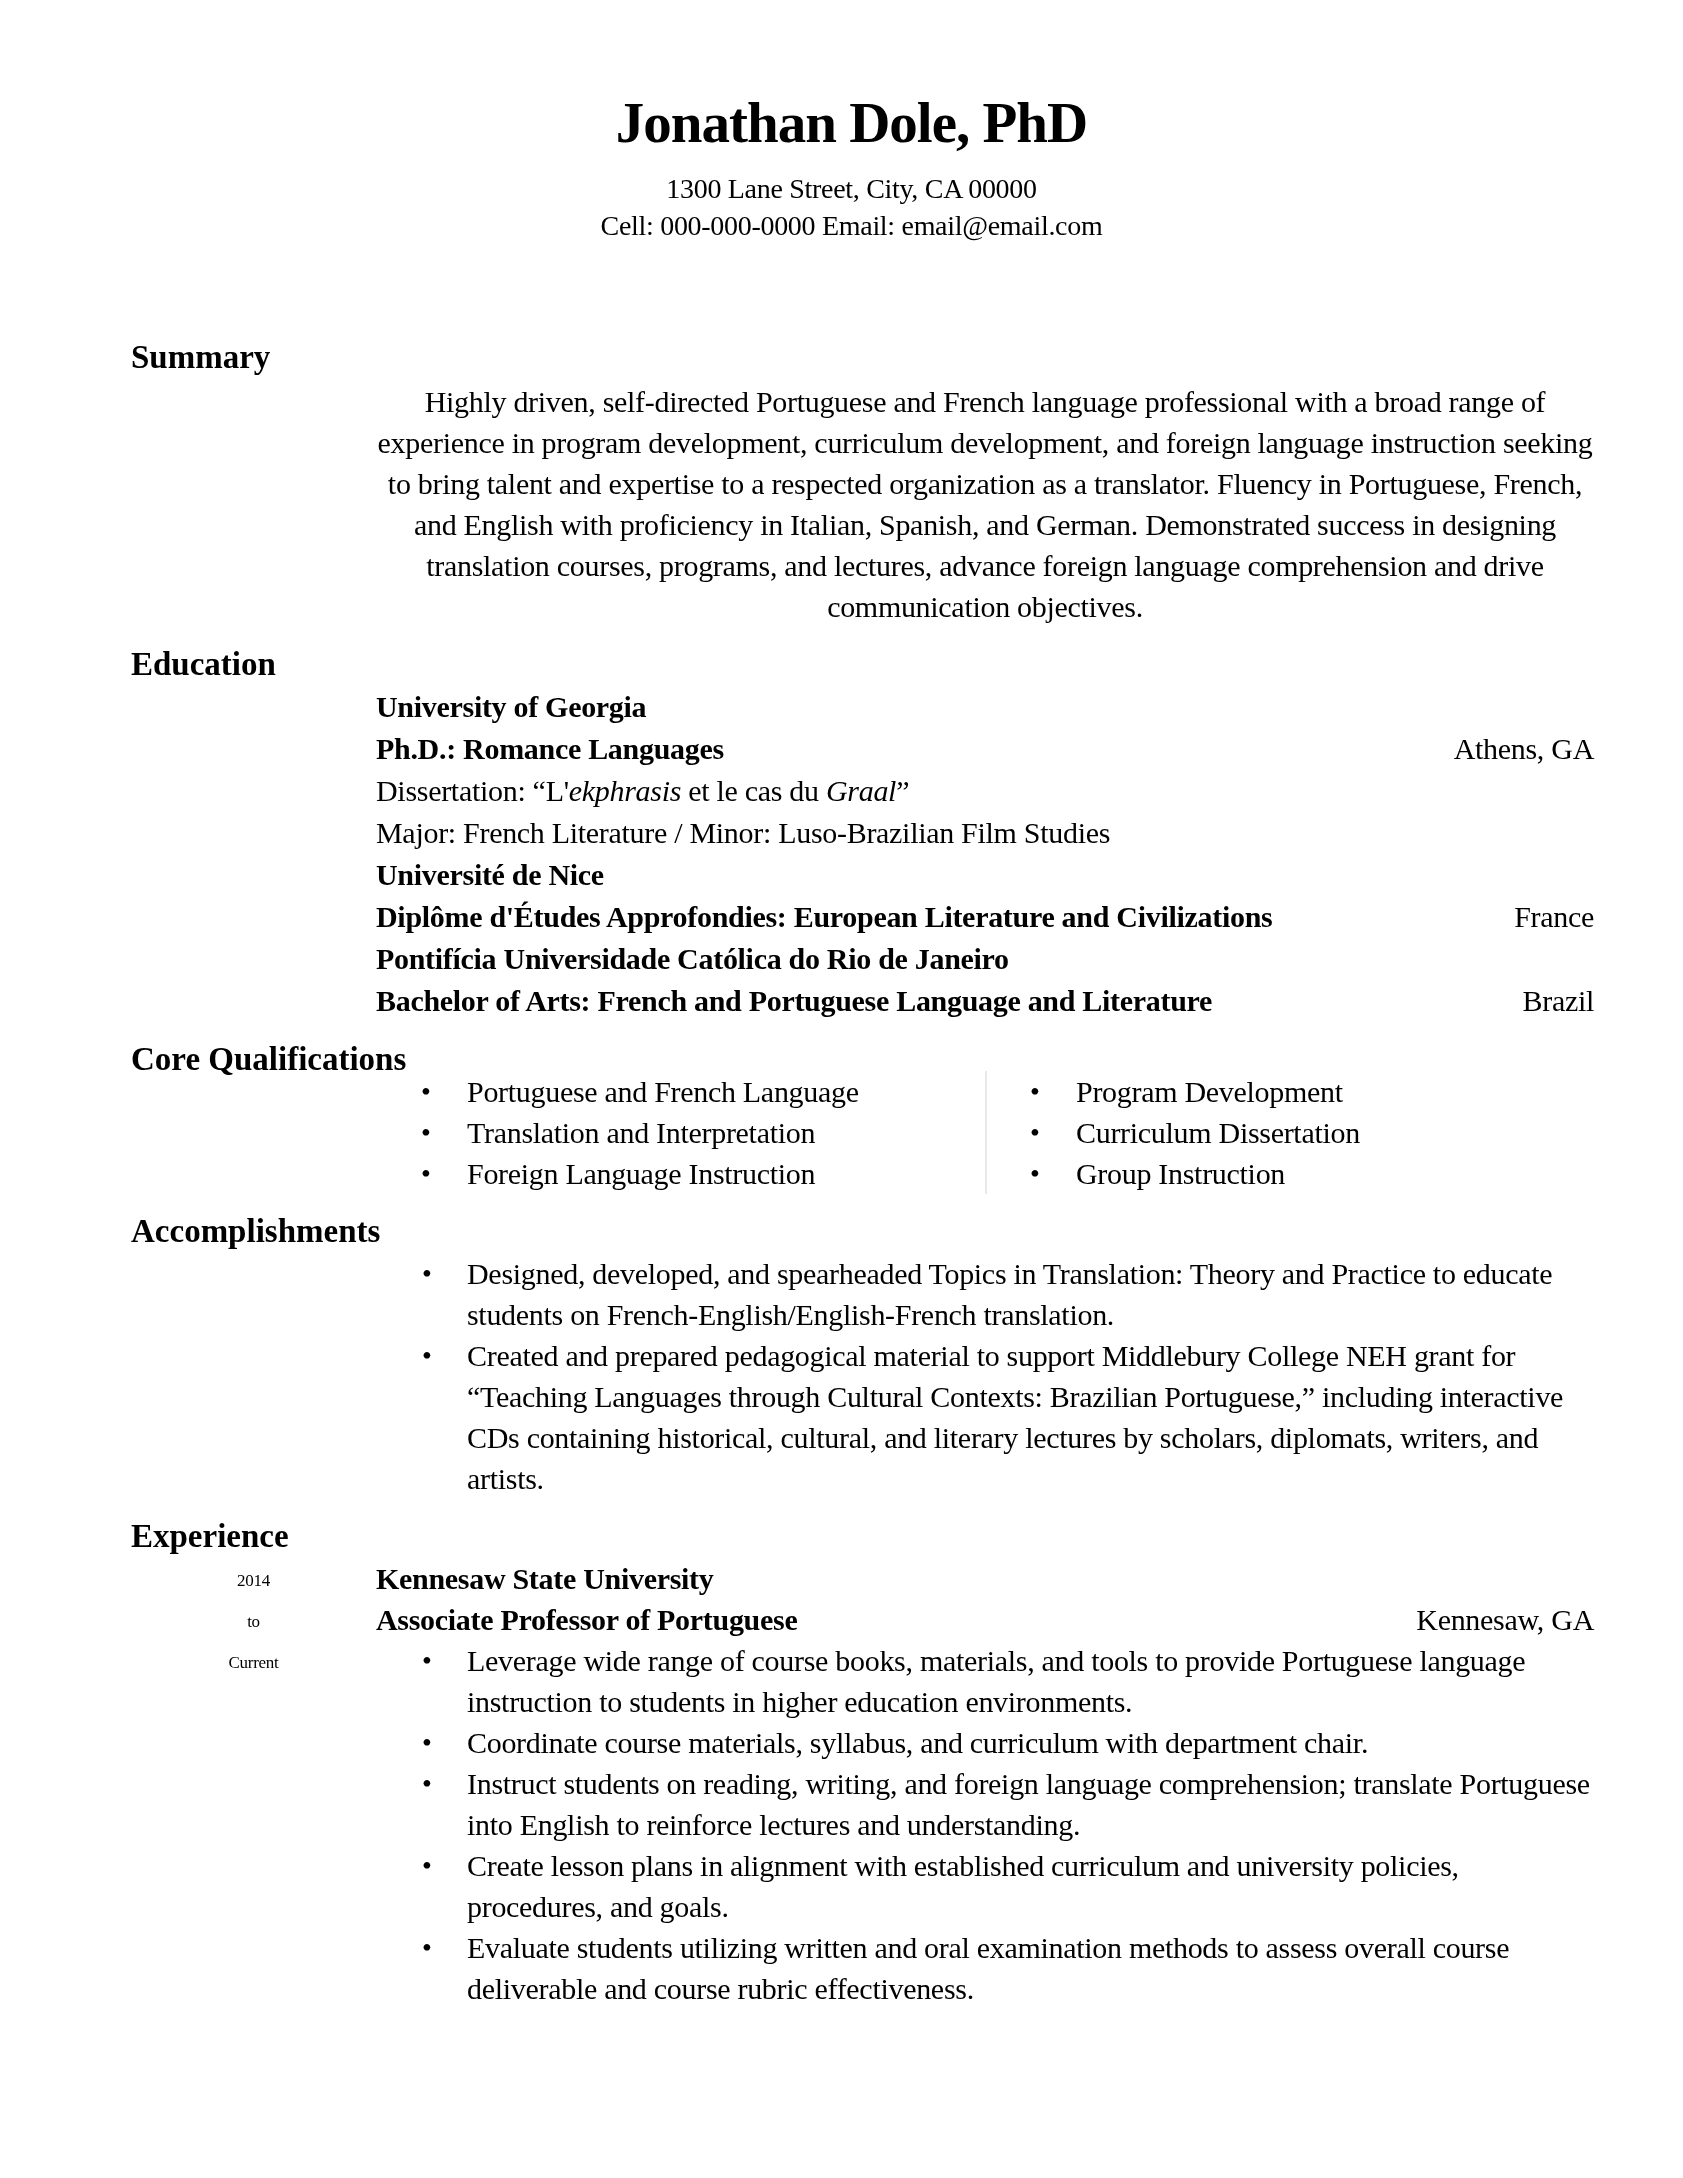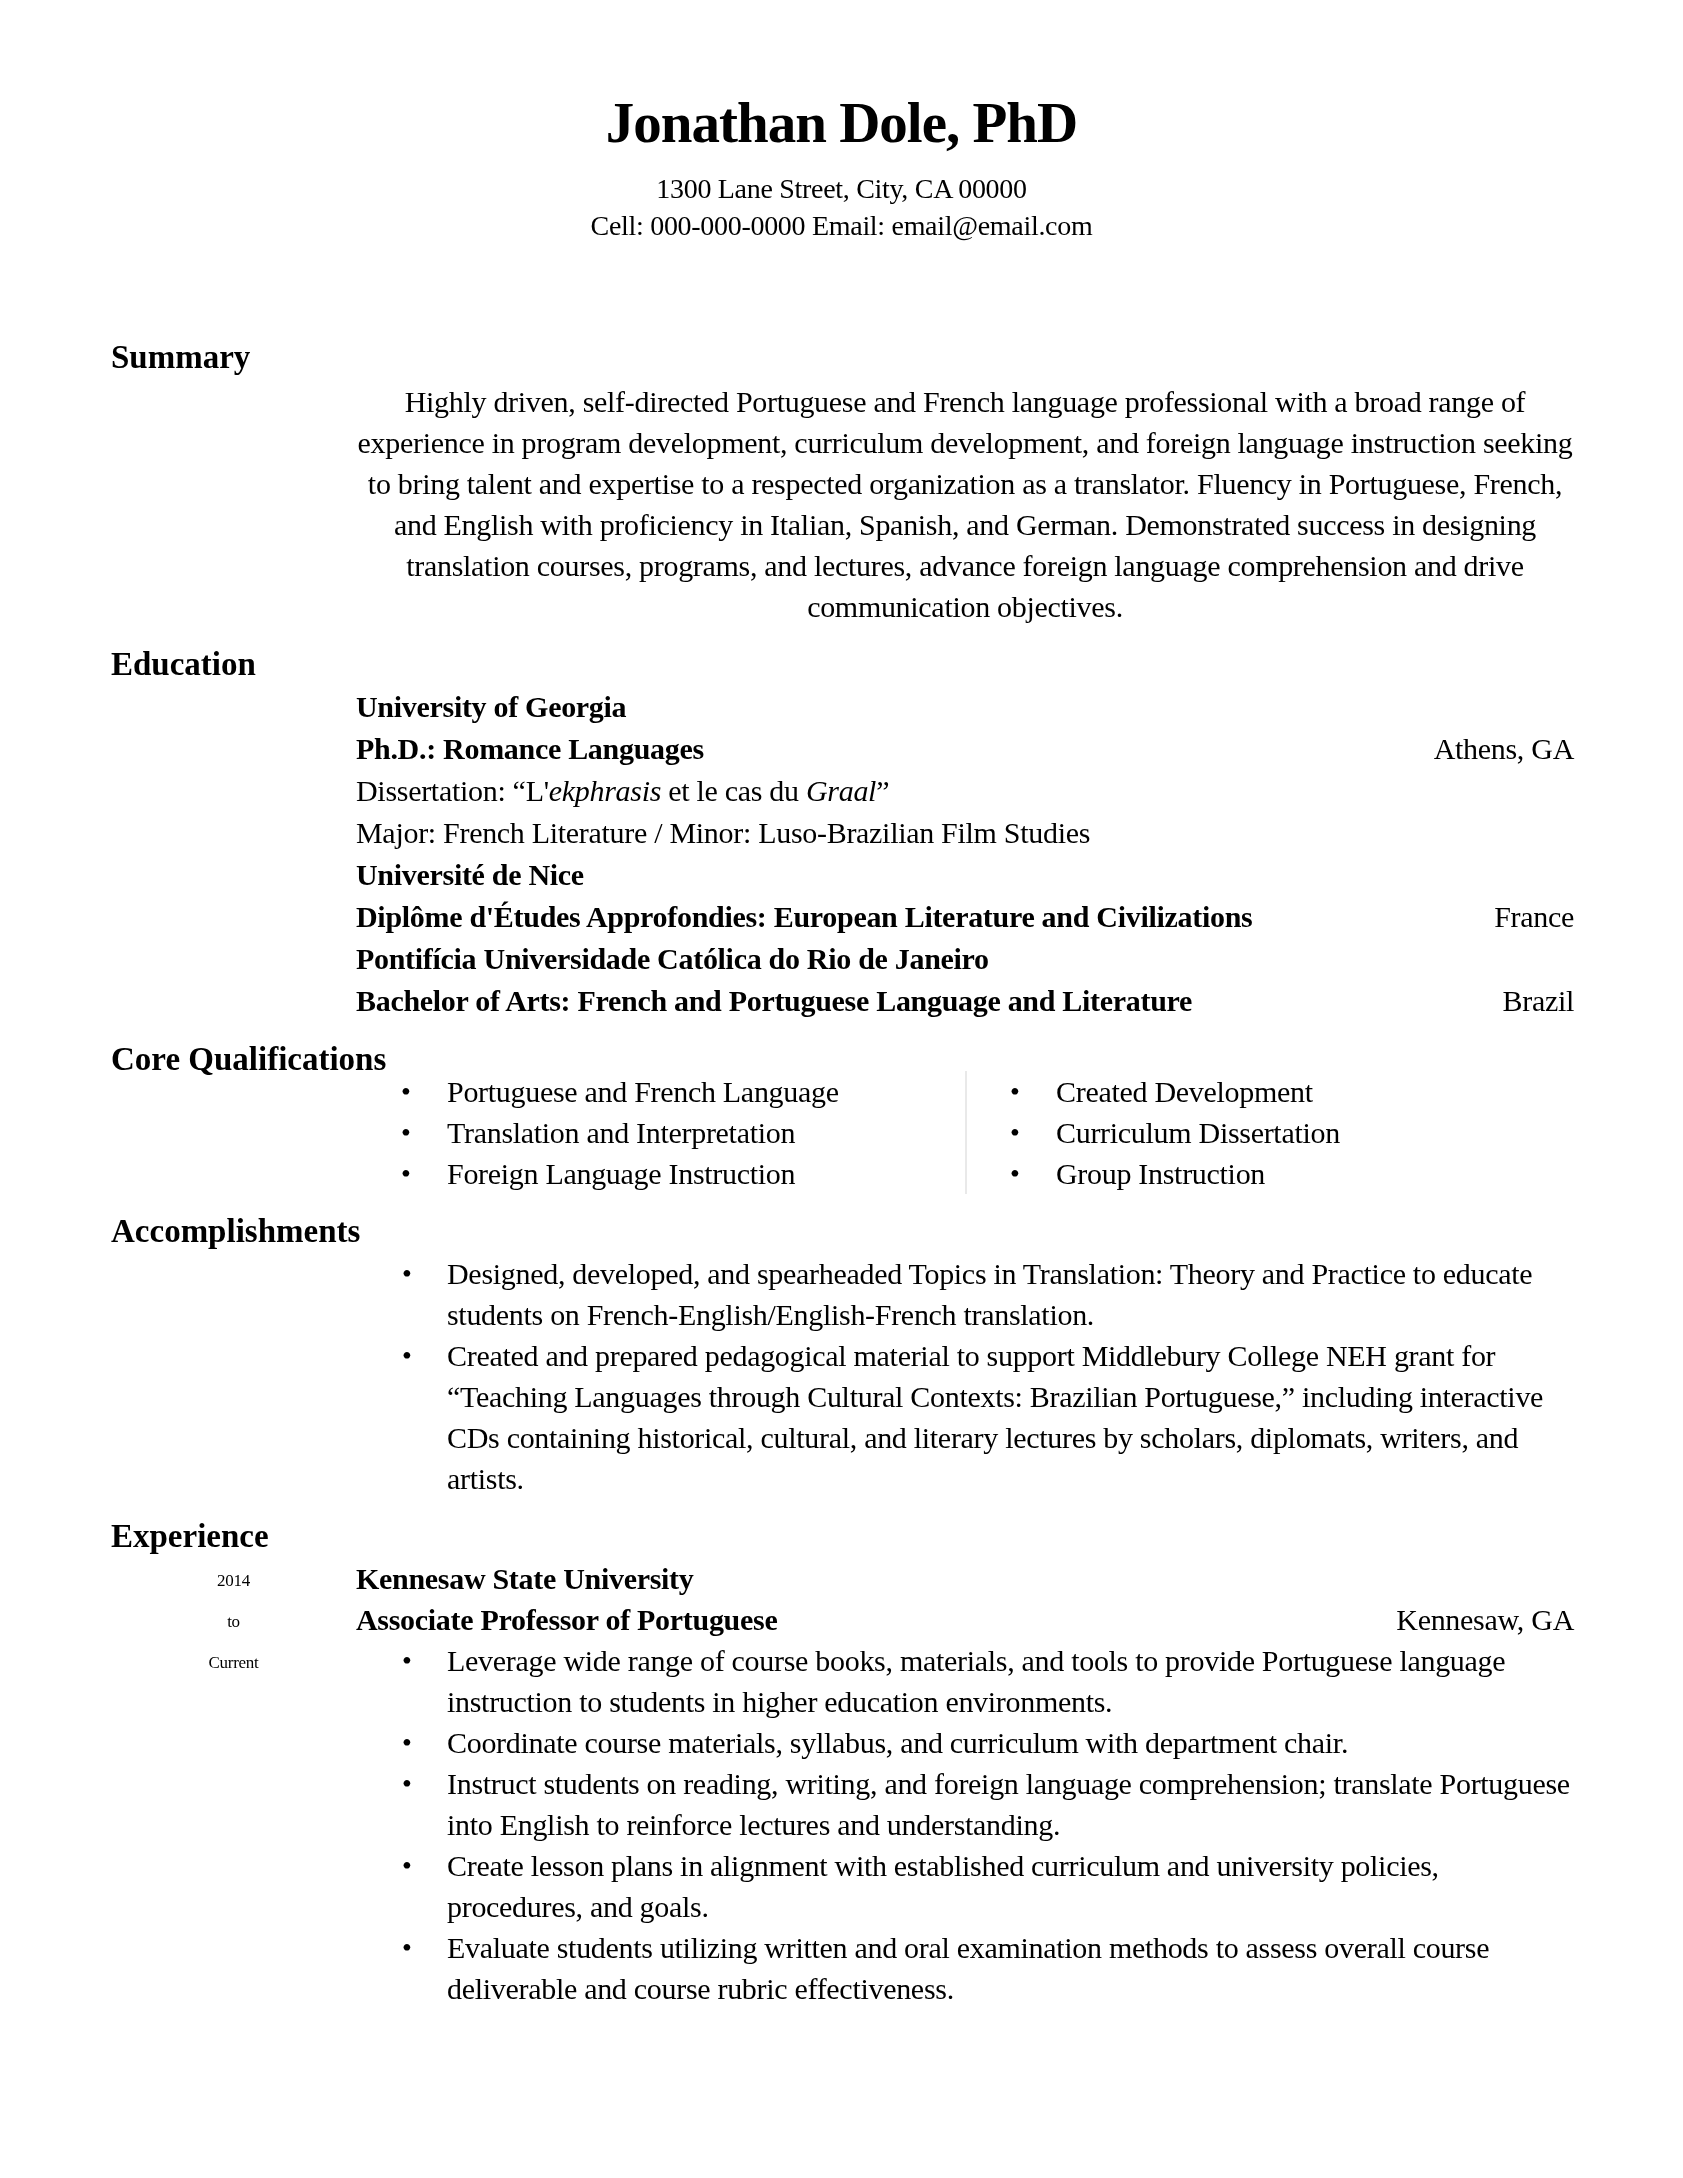--- a/index.html
+++ b/index.html
@@ -8,20 +8,21 @@
     position: relative;
     width: 1683px;
     height: 2178px;
     background: #ffffff;
     color: #000000;
     font-family: "Liberation Serif", "DejaVu Serif", serif;
     font-size: 30px;
     line-height: 41px;
     letter-spacing: -0.3px;
     overflow: hidden;
+    padding-left: 20px;
   }
   
   .hdr-name {
     margin: 91px 0 0 0;
     text-align: center;
     font-size: 57px;
     line-height: 63px;
     font-weight: 700;
     letter-spacing: -1px;
   }
@@ -147,21 +148,21 @@
         <h2>Core Qualifications</h2>
       </div>
       <div class="sec-content">
         <div class="qual-cols">
           <ul class="blist qual-col">
             <li class="li"><span class="blt">•</span><span>Portuguese and French Language</span></li>
             <li class="li"><span class="blt">•</span><span>Translation and Interpretation</span></li>
             <li class="li"><span class="blt">•</span><span>Foreign Language Instruction</span></li>
           </ul>
           <ul class="blist qual-col right">
-            <li class="li"><span class="blt">•</span><span>Created Development</span></li>
+            <li class="li"><span class="blt">•</span><span>Program Development</span></li>
             <li class="li"><span class="blt">•</span><span>Curriculum Dissertation</span></li>
             <li class="li"><span class="blt">•</span><span>Group Instruction</span></li>
           </ul>
         </div>
       </div>
     </div>
 
     <div class="section accomplishments">
       <div class="sec-label">
         <h2>Accomplishments</h2>

